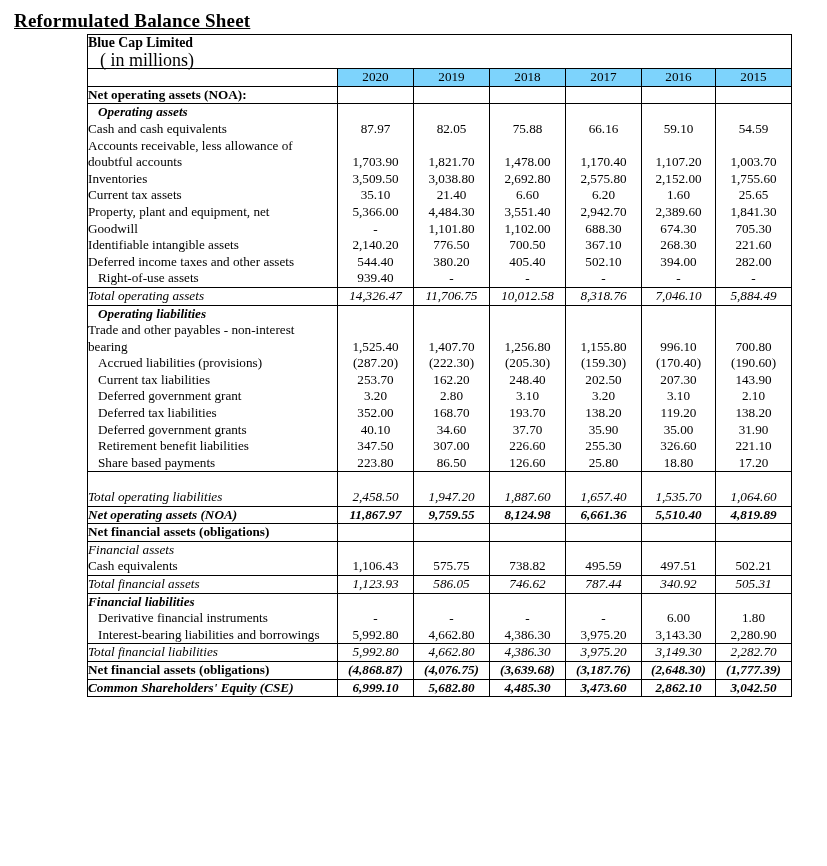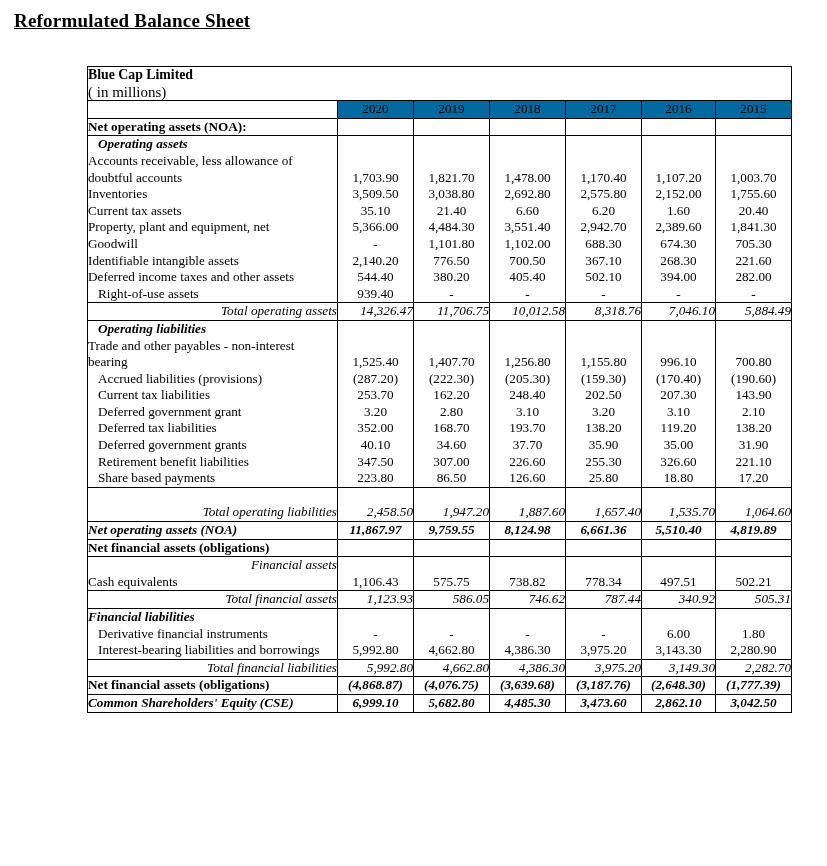--- a/index.html
+++ b/index.html
@@ -24,21 +24,21 @@
     font-weight: bold;
     text-decoration: underline;
     letter-spacing: 0.2px;
     white-space: nowrap;
     font-family: Liberation Serif, serif;
   }
 
   #sheet-wrap {
     position: absolute;
     left: 87px;
-    top: 66px;
+    top: 34px;
     width: 700px;
   }
 
   table.bs {
     border-collapse: collapse;
     table-layout: fixed;
     width: 700px;
     font-size: 13.2px;
   }
 
@@ -61,40 +61,40 @@
     white-space: nowrap;
   }
   .lbl.ind1 { padding-left: 10px; }
   .num {
     text-align: center;
     padding: 0 4px;
     white-space: nowrap;
   }
 
   .b     { font-weight: bold; }
-  .i     { font-style: italic; text-align: right; }
+  .i     { font-style: italic; }
   .bi    { font-weight: bold; font-style: italic; }
 
   .hdr-year {
-    background: #0369a1;
+    background: #7dd3fc;
     text-align: center;
     font-size: 13.2px;
   }
 
   
   .noTB { border-top: none !important; border-bottom: none !important; }
   .noT  { border-top: none !important; }
   .noB  { border-bottom: none !important; }
 
   .title-cell {
     padding: 3px 6px 2px 6px;
     line-height: 16.5px;
   }
   .title-cell .cname { font-weight: bold; font-size: 13.8px; }
-  .title-cell .units { font-size: 15px; }
+  .title-cell .units { font-size: 18px; margin-left: 12px; }
 
   .wrap2 { white-space: normal; }
 
   .spacer-row td { height: 15px; }
 </style>
 </head>
 <body>
 
 <div id="page-title">Reformulated Balance Sheet</div>
 
@@ -141,20 +141,29 @@
       <tr>
         <td class="lbl ind1 bi noB">Operating assets</td>
         <td class="num noB"></td>
         <td class="num noB"></td>
         <td class="num noB"></td>
         <td class="num noB"></td>
         <td class="num noB"></td>
         <td class="num noB"></td>
       </tr>
 
+      <tr>
+        <td class="lbl noTB">Cash and cash equivalents</td>
+        <td class="num noTB">87.97</td>
+        <td class="num noTB">82.05</td>
+        <td class="num noTB">75.88</td>
+        <td class="num noTB">66.16</td>
+        <td class="num noTB">59.10</td>
+        <td class="num noTB">54.59</td>
+      </tr>
 
       <tr>
         <td class="lbl noTB wrap2">Accounts receivable, less allowance of doubtful accounts</td>
         <td class="num noTB" style="vertical-align:bottom">1,703.90</td>
         <td class="num noTB" style="vertical-align:bottom">1,821.70</td>
         <td class="num noTB" style="vertical-align:bottom">1,478.00</td>
         <td class="num noTB" style="vertical-align:bottom">1,170.40</td>
         <td class="num noTB" style="vertical-align:bottom">1,107.20</td>
         <td class="num noTB" style="vertical-align:bottom">1,003.70</td>
       </tr>
@@ -169,21 +178,21 @@
         <td class="num noTB">1,755.60</td>
       </tr>
 
       <tr>
         <td class="lbl noTB">Current tax assets</td>
         <td class="num noTB">35.10</td>
         <td class="num noTB">21.40</td>
         <td class="num noTB">6.60</td>
         <td class="num noTB">6.20</td>
         <td class="num noTB">1.60</td>
-        <td class="num noTB">20.40</td>
+        <td class="num noTB">25.65</td>
       </tr>
 
       <tr>
         <td class="lbl noTB">Property, plant and equipment, net</td>
         <td class="num noTB">5,366.00</td>
         <td class="num noTB">4,484.30</td>
         <td class="num noTB">3,551.40</td>
         <td class="num noTB">2,942.70</td>
         <td class="num noTB">2,389.60</td>
         <td class="num noTB">1,841.30</td>
@@ -377,21 +386,21 @@
         <td class="num noB"></td>
         <td class="num noB"></td>
         <td class="num noB"></td>
       </tr>
 
       <tr>
         <td class="lbl noTB">Cash equivalents</td>
         <td class="num noTB">1,106.43</td>
         <td class="num noTB">575.75</td>
         <td class="num noTB">738.82</td>
-        <td class="num noTB">778.34</td>
+        <td class="num noTB">495.59</td>
         <td class="num noTB">497.51</td>
         <td class="num noTB">502.21</td>
       </tr>
 
 
       <tr>
         <td class="lbl i">Total financial assets</td>
         <td class="num i">1,123.93</td>
         <td class="num i">586.05</td>
         <td class="num i">746.62</td>

